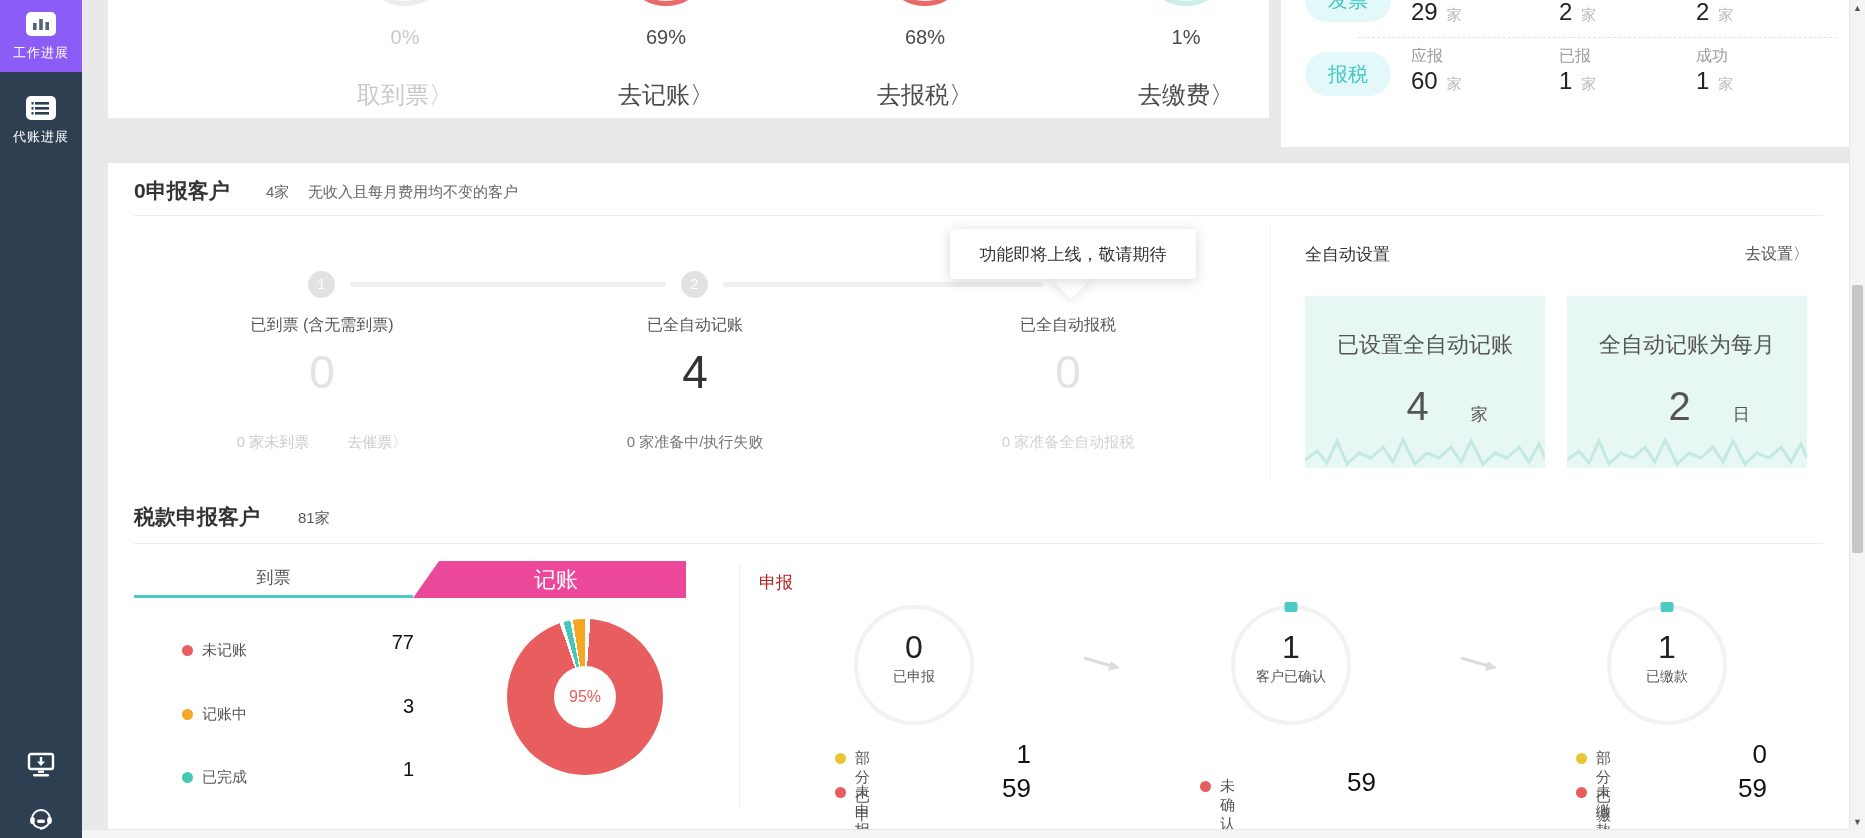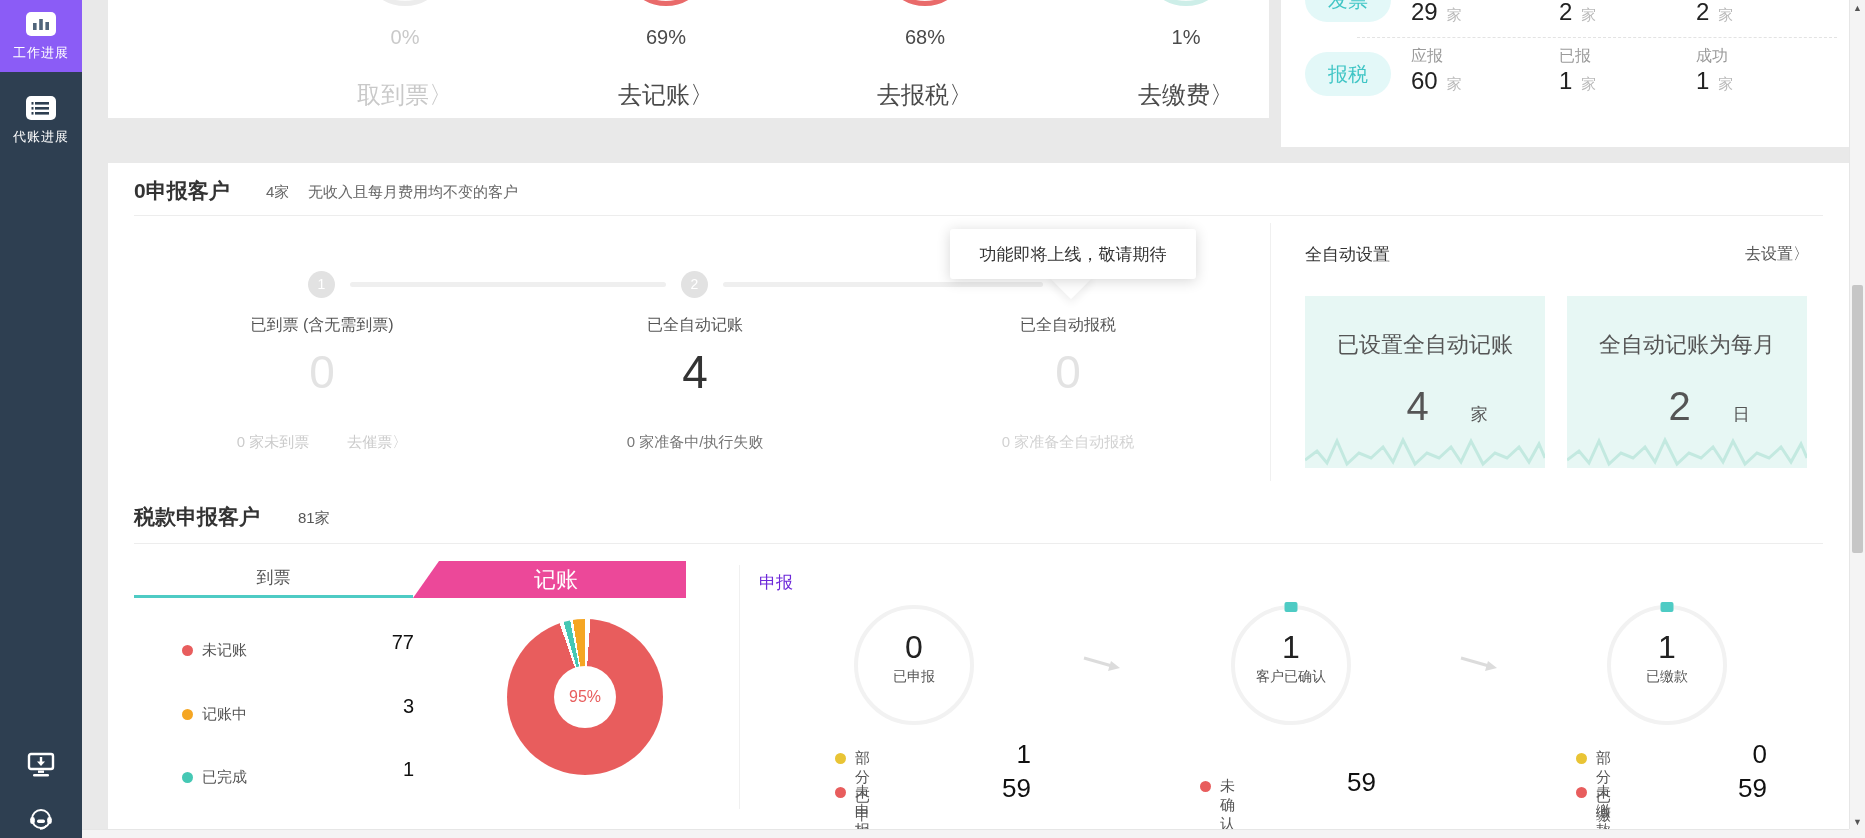--- a/index.html
+++ b/index.html
@@ -71,21 +71,21 @@
   
   .leg { position:absolute; left:66px; width:210px; height:32px; }
   .dot { position:absolute; left:8px; top:10px; width:11px; height:11px; border-radius:50%; }
   .leg .llbl { position:absolute; left:28px; top:6px; font-size:15px; color:#555; }
   .leg .lval { position:absolute; left:120px; top:-4px; width:120px; text-align:right; font-size:20px; color:#111; }
   .donut { position:absolute; left:399px; top:132px; width:156px; height:156px; border-radius:50%;
            background:conic-gradient(from 4deg, #e85d5d 0deg 337deg, #fff 337deg 340deg, #45c8b4 340deg 345deg, #fff 345deg 347deg, #f5a623 347deg 356deg, #fff 356deg 360deg); }
   .hole { position:absolute; left:50%; top:50%; transform:translate(-50%,-50%); width:62px; height:62px; border-radius:50%; background:#fff; display:flex; align-items:center; justify-content:center; font-size:16px; color:#e85d5d; }
 
   
-  .declare-title { position:absolute; font-size:17px; color:#6d28d9; }
+  .declare-title { position:absolute; font-size:17px; color:#b91c1c; }
   .flowcirc { position:absolute; top:118px; width:120px; height:120px; border-radius:50%; border:4px solid #f2f2f2; background:#fff; text-align:center; }
   .flowcirc .fval { margin-top:20px; font-size:32px; color:#222; }
   .flowcirc .flbl { margin-top:2px; font-size:14px; color:#555; }
   .tick { position:absolute; left:50%; top:-7px; transform:translateX(-50%); width:13px; height:10px; border-radius:2px; background:#4ecbc4; }
   .flowarrow { position:absolute; top:166px; }
   .dleg { position:absolute; height:32px; }
   .dleg .dot { left:0; top:8px; }
   .dleg .llbl { position:absolute; left:20px; top:4px; font-size:15px; color:#555; }
   .dleg .lval { position:absolute; text-align:right; font-size:26px; color:#111; top:-6px; }
 

